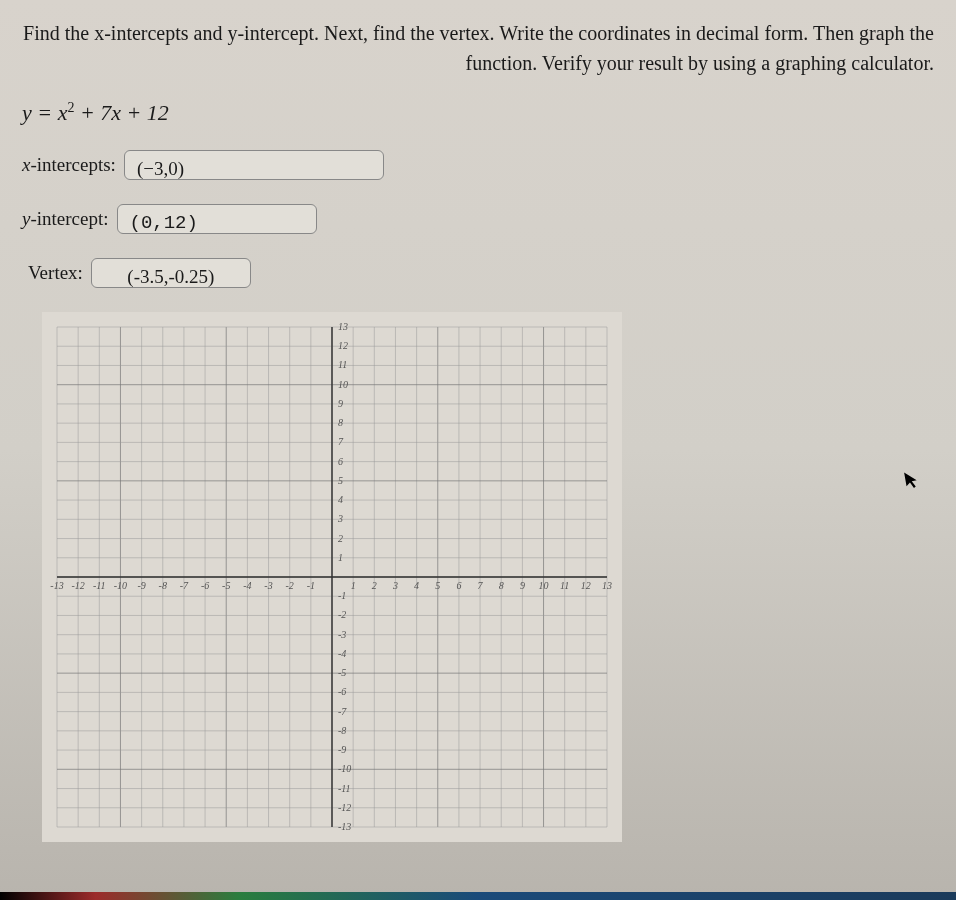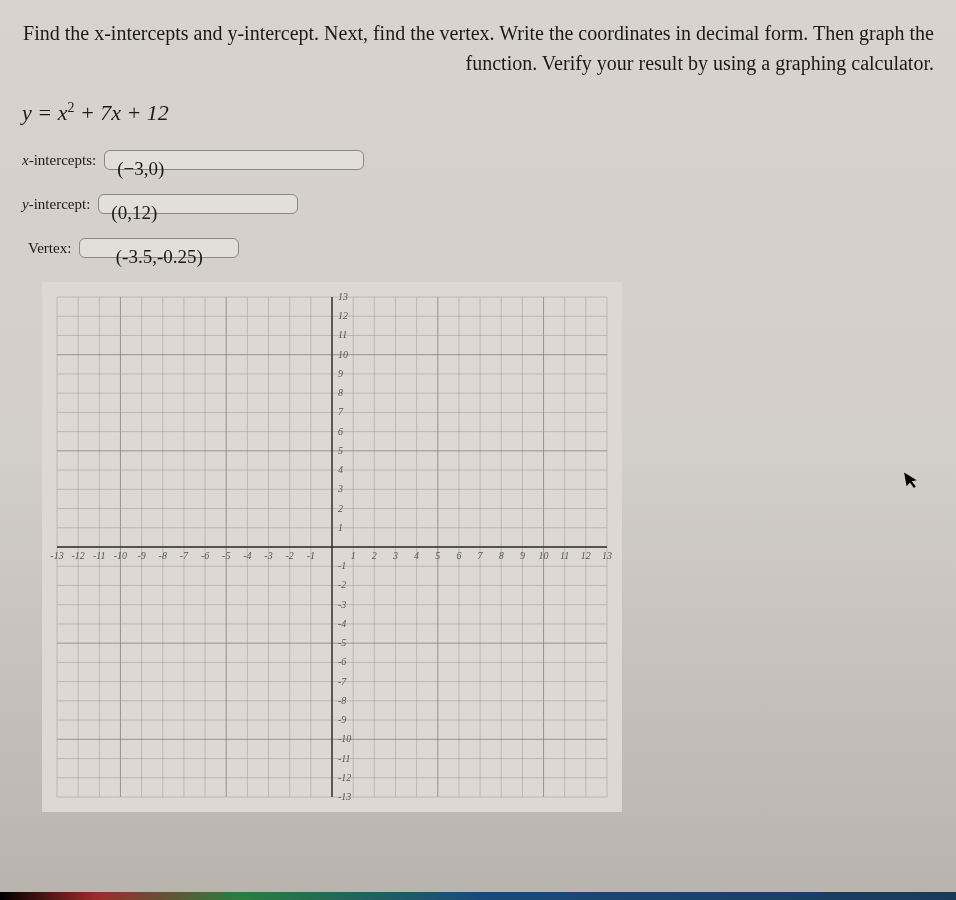--- a/index.html
+++ b/index.html
@@ -33,37 +33,37 @@
       font-style: italic;
       margin-bottom: 24px;
     }
     .equation .var { font-style: italic; }
     .field-row {
       display: flex;
       align-items: center;
       margin-bottom: 24px;
     }
     .field-label {
-      font-size: 15px;
+      font-size: 19px;
       margin-right: 8px;
     }
     .field-label .var { font-style: italic; }
     .input-box {
       display: inline-block;
       border: 1px solid #888;
       border-radius: 6px;
       background: #e2dfd8;
       padding: 6px 12px;
       font-size: 19px;
       min-width: 140px;
-      height: 20px;
+      height: 30px;
       line-height: 24px;
     }
     .input-box.wide { min-width: 260px; }
-    .input-box.med { min-width: 200px; }
+    .input-box.med { min-width: 200px; font-family: Liberation Mono, monospace; }
     .input-box.sm { min-width: 160px; }
     .vertex-row { margin-left: 6px; text-align: center; }
     .graph-wrap {
       margin-top: 12px;
       margin-left: 20px;
     }
     svg.graph {
       display: block;
       background: #ddd9d2;
     }

